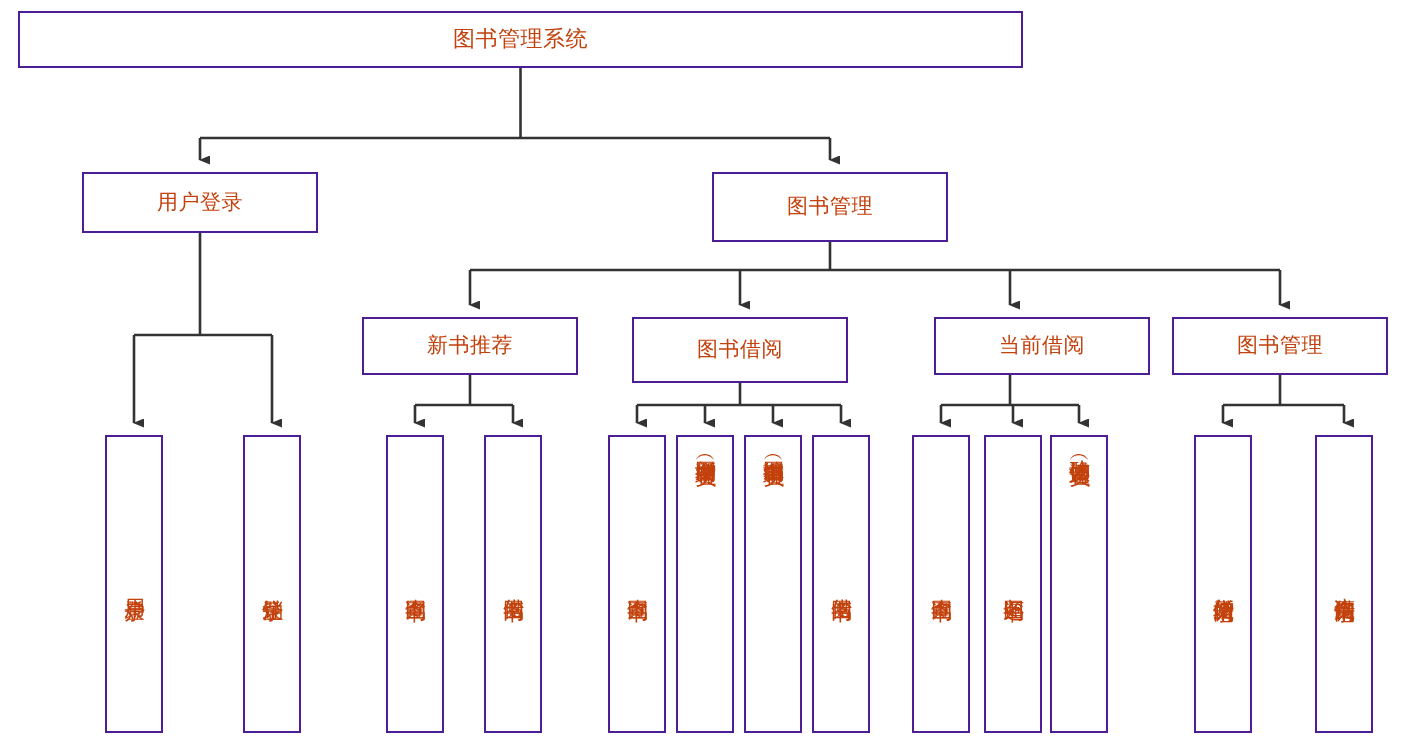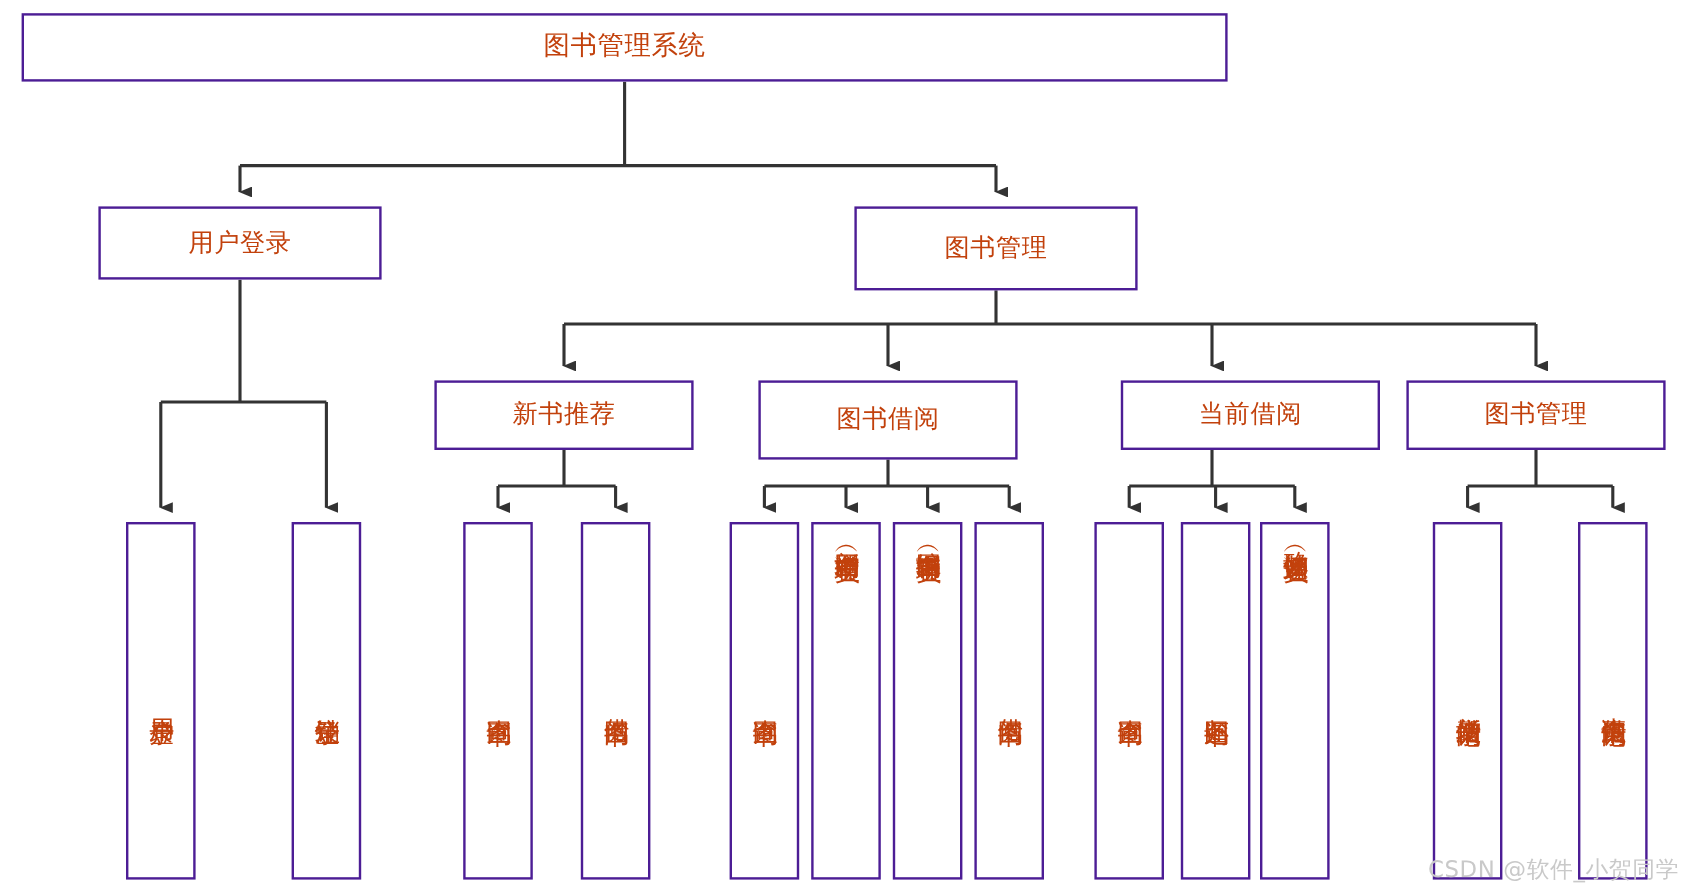--- a/index.html
+++ b/index.html
@@ -190,15 +190,14 @@
     <span class="node-v">确认归还（管理员）</span>
   </div>
 
   <div class="node node-leaf align-mid" style="left:1194px; top:435px; width:58px; height:298px;">
     <span class="node-v">新增借阅记录</span>
   </div>
   <div class="node node-leaf align-mid" style="left:1315px; top:435px; width:58px; height:298px;">
     <span class="node-v">查询借阅记录</span>
   </div>
 
-  <div id="watermark" style="left:1190px; top:712px;">CSDN @软件_小贺同学</div>
 
 </div>
 
 </body></html>

